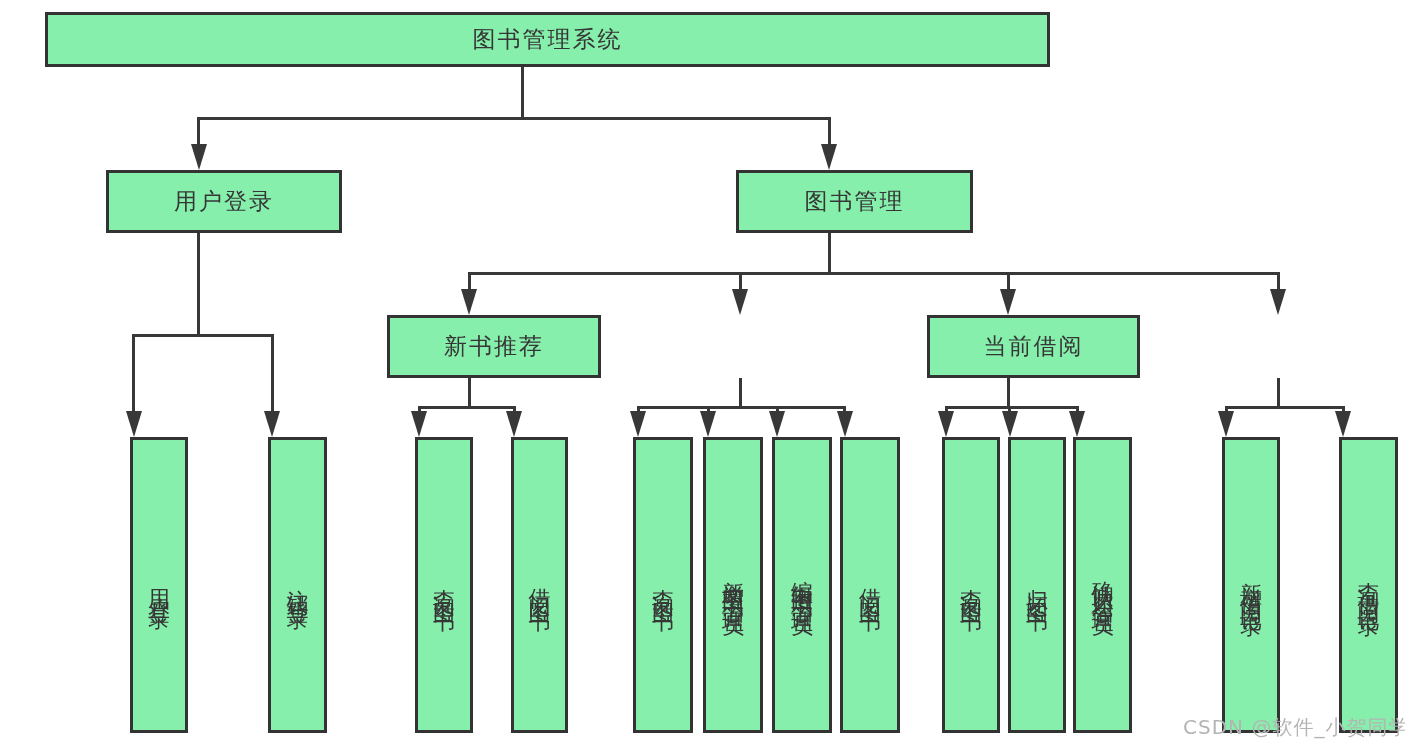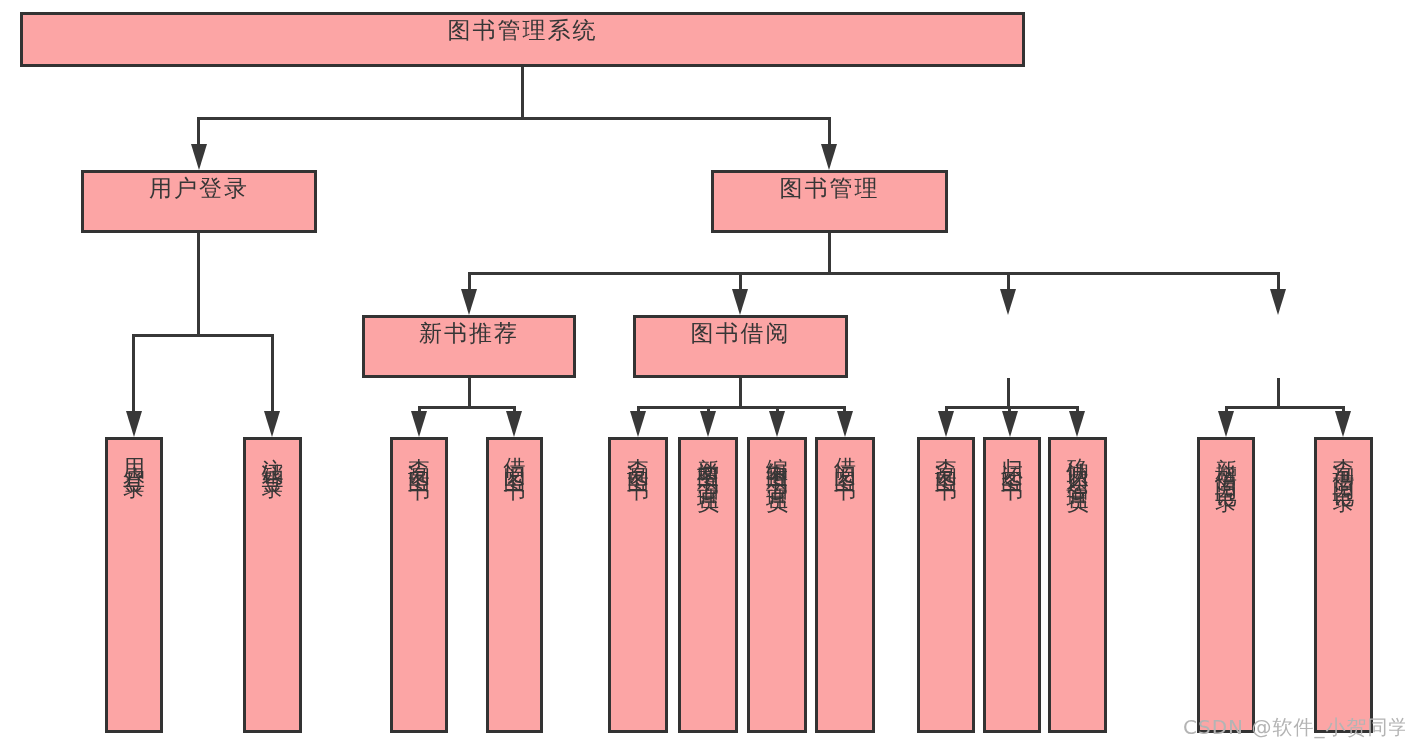--- a/index.html
+++ b/index.html
@@ -1,23 +1,23 @@
 <!DOCTYPE html>
 <html><head>
 <meta charset="utf-8">
 <style>
   html,body{margin:0;padding:0;background:#fff;}
   .stage{
     position:relative;width:1405px;height:747px;background:#fff;overflow:hidden;
     font-family:"DejaVu Sans","Liberation Sans",sans-serif;
   }
   .box{
-    position:absolute;box-sizing:border-box;background:#fca5a5;
-    border:3px solid #333;display:flex;justify-content:center;
-    color:#363636;z-index:2;
+    position:absolute;box-sizing:border-box;background:#86efac;
+    border:3px solid #333;display:flex;align-items:center;justify-content:center;
+    color:#363636;z-index:2;margin-left:25px;
   }
   .hbox{font-size:23px;letter-spacing:2px;}
   .vt{
     writing-mode:vertical-rl;text-orientation:mixed;
     font-size:22px;letter-spacing:7px;line-height:1;
   }
   .vline{position:absolute;width:3px;background:#383838;z-index:1;}
   .hline{position:absolute;height:3px;background:#383838;z-index:1;}
   .arrow{
     position:absolute;width:0;height:0;z-index:1;
@@ -100,22 +100,22 @@
   <div class="box hbox" style="left:81px;top:170px;width:236px;height:63px">
     <span>用户登录</span>
   </div>
   <div class="box hbox" style="left:711px;top:170px;width:237px;height:63px">
     <span>图书管理</span>
   </div>
 
   <div class="box hbox" style="left:362px;top:315px;width:214px;height:63px">
     <span>新书推荐</span>
   </div>
-  <div class="box hbox" style="left:633px;top:315px;width:215px;height:63px">
-    <span>图书借阅</span>
+  <div class="box hbox" style="left:902px;top:315px;width:213px;height:63px">
+    <span>当前借阅</span>
   </div>
 
   <div class="box" style="left:105px;top:437px;width:58px;height:296px">
     <span class="vt">用户登录</span>
   </div>
   <div class="box" style="left:243px;top:437px;width:59px;height:296px">
     <span class="vt">注销登录</span>
   </div>
 
   <div class="box" style="left:390px;top:437px;width:58px;height:296px">

